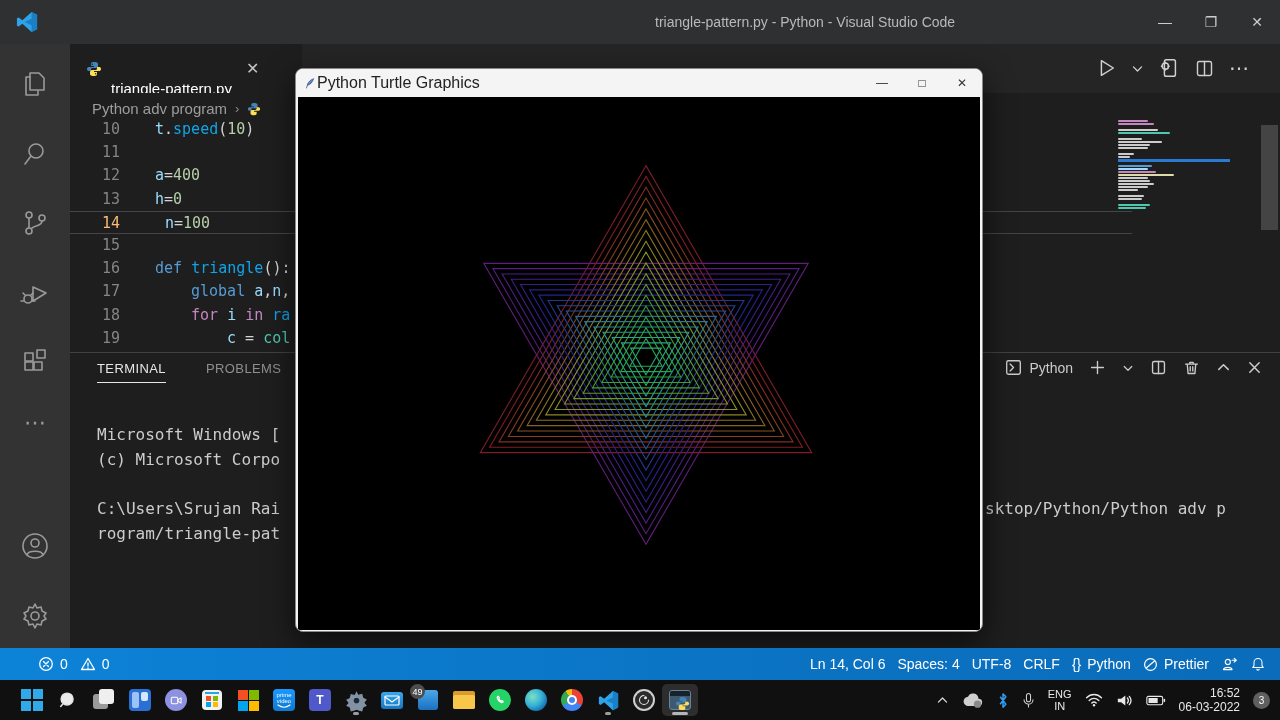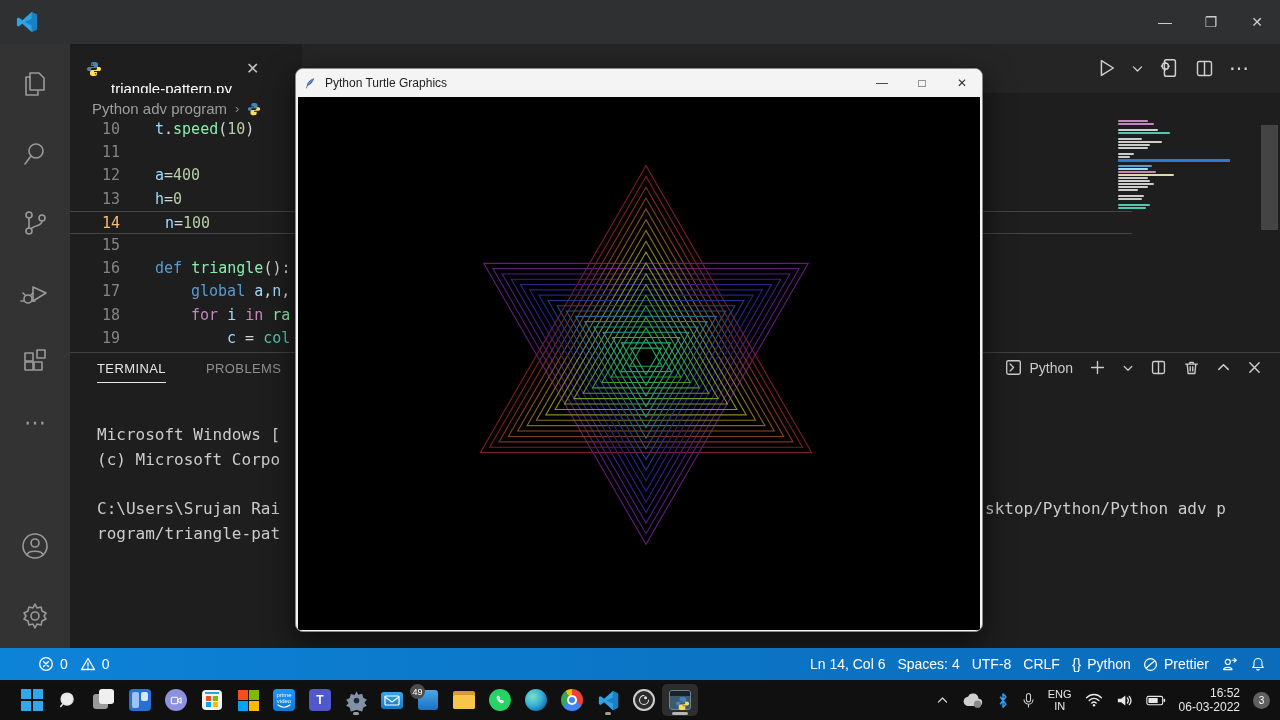--- a/index.html
+++ b/index.html
@@ -41,21 +41,21 @@
   .editor { position:absolute; left:70px; top:124px; width:1210px; height:228px;
     background:#1e1e1e; }
   .code-line { position:absolute; left:0; height:23px; width:1062px;
     font-family:"DejaVu Sans Mono", monospace; font-size:15px; line-height:23px;
     white-space:pre; }
   .code-line .ln { position:absolute; left:0; width:50px; text-align:right;
     color:#858585; }
   .code-line .src { position:absolute; left:85px; }
   .code-line.current { border-top:1px solid #454545; border-bottom:1px solid #454545; }
   .code-line.current .ln { color:#fdba74; }
-  .tk-kw{color:#569cd6}.tk-ctrl{color:#c586c0}.tk-fn{color:#86efac}
+  .tk-kw{color:#569cd6}.tk-ctrl{color:#c586c0}.tk-fn{color:#0ea5e9}
   .tk-num{color:#b5cea8}.tk-var{color:#9cdcfe}.tk-type{color:#4ec9b0}
   .tk-pun{color:#d4d4d4}.tk-sp{color:#d4d4d4}
 
   .editor-actions { position:absolute; left:1095px; top:50px; height:36px; display:flex;
     align-items:center; gap:14px; color:#d0d0d0; z-index:6; }
   .minimap { position:absolute; left:1118px; top:120px; width:112px; height:125px; }
   .minimap-line { height:2px; margin-bottom:1px; border-radius:1px; }
   .minimap-cur { position:absolute; left:0; width:112px; height:3px; background:#2a7ad2; }
   .scrollbar { position:absolute; left:1261px; top:125px; width:17px; height:105px;
     background:#515151; opacity:.75; }
@@ -104,40 +104,41 @@
   .tray-badge { width:17px; height:17px; border-radius:50%; background:#5f5f5f;
     color:#fff; font-size:10px; display:flex; align-items:center;
     justify-content:center; }
 
   
   .turtle-win { position:absolute; left:295px; top:68px; width:688px; height:564px;
     border-radius:8px; background:#f4f4f4; box-shadow:0 10px 30px rgba(0,0,0,.65);
     z-index:50; overflow:hidden; border:1px solid #888; }
   .turtle-titlebar { height:28px; background:#f4f4f4; display:flex;
     align-items:center; }
-  .turtle-title { font-size:12px; color:#222; margin-left:8px; }
+  .turtle-title { font-size:16px; color:#222; margin-left:0; }
   .turtle-controls { margin-left:auto; display:flex; }
   .turtle-btn { width:40px; height:28px; display:flex; align-items:center;
     justify-content:center; color:#333; font-size:12px; }
   .turtle-canvas { position:absolute; left:2px; top:28px; width:682px; height:533px;
     background:#000; }
 
   .icon-stroke { fill:none; stroke:currentColor; stroke-width:1.6;
     stroke-linecap:round; stroke-linejoin:round; }
 </style>
 </head>
 <body>
 
 <div id="app">
 
   <div class="titlebar">
     <svg class="vscode-logo" viewBox="0 0 24 24">
       <path fill="#2fa3e8" d="M17 1 7 10 3 7 1 8v8l2 1 4-3 10 9 6-3V4z"></path>
       <path fill="#1a7fc4" d="M17 1v22l6-3V4zM17 8.5v7L9.5 12z"></path>
     </svg>
+    <div class="win-title">triangle-pattern.py - Python - Visual Studio Code</div>
     <div class="win-controls">
       <div class="win-btn">—</div>
       <div class="win-btn">❐</div>
       <div class="win-btn">✕</div>
     </div>
   </div>
 
   <div class="activitybar">
     <div class="act-icon" style="top:24px">
       <svg viewBox="0 0 32 32">

